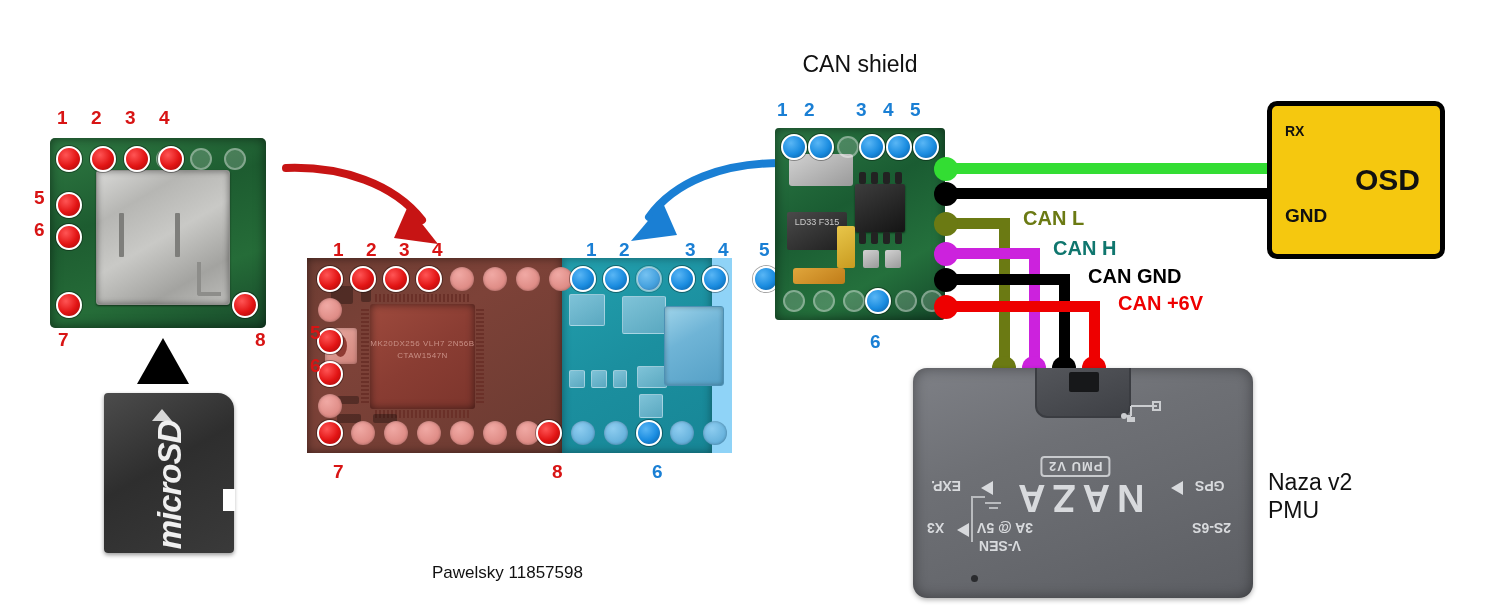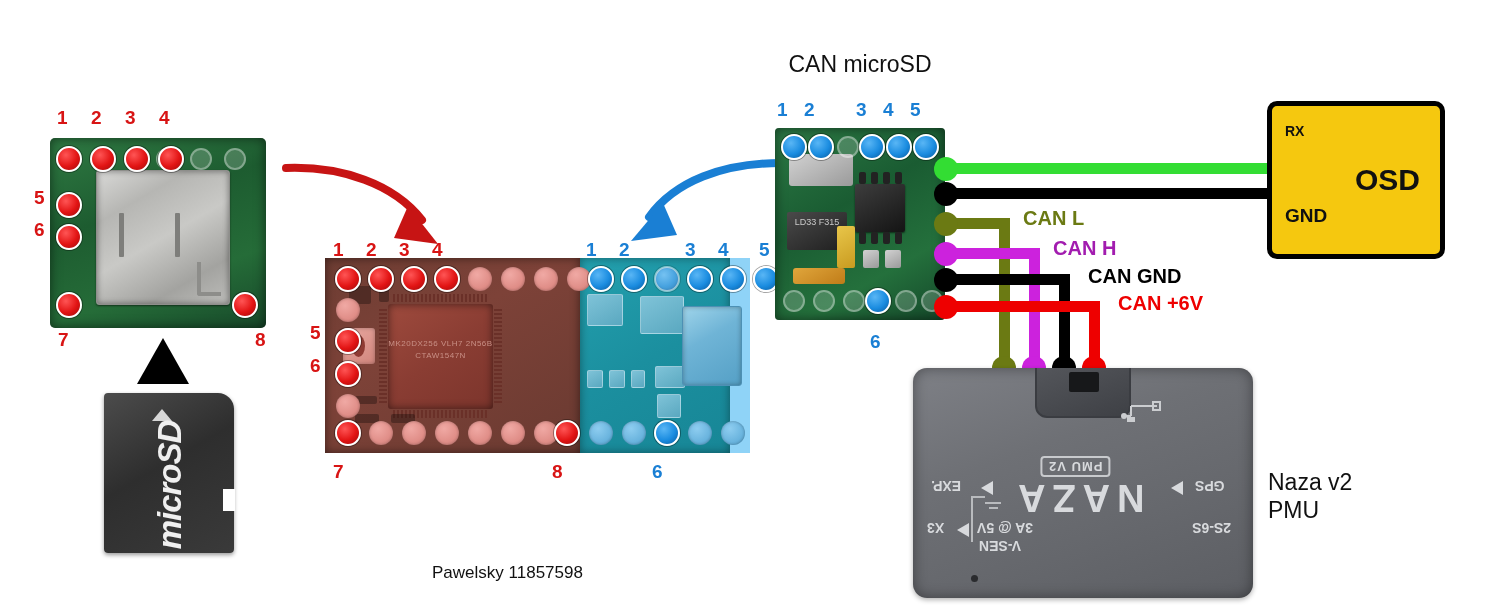--- a/index.html
+++ b/index.html
@@ -188,21 +188,21 @@
     <path d="M4,10 C60,8 112,26 140,62" stroke="#c71414" stroke-width="8" fill="none" stroke-linecap="round"></path>
     <polygon points="126,48 156,86 112,80" fill="#c71414"></polygon>
   </svg>
 
   <svg class="abs" width="175" height="110" style="left:613px;top:155px;">
     <path d="M168,8 C110,8 62,26 36,62" stroke="#1a7fd4" stroke-width="8" fill="none" stroke-linecap="round"></path>
     <polygon points="50,48 18,86 64,80" fill="#1a7fd4"></polygon>
   </svg>
 
 
-  <div class="abs" style="left:325px;top:258px;width:425px;height:230px;">
+  <div class="abs" style="left:307px;top:258px;width:425px;height:230px;">
     <div class="teensy-red"></div>
     <div class="teensy-blue"></div>
     <div class="teensy-tail"></div>
 
     <div class="mcu">MK20DX256
 VLH7
 2N56B
 CTAW1547N</div>
     <div class="mcu-pins" style="left:68px;top:36px;width:95px;height:8px;"></div>
     <div class="mcu-pins" style="left:68px;top:152px;width:95px;height:8px;"></div>
@@ -271,21 +271,21 @@
   <div class="abs pin-num pin-blue" style="left:619px;top:240px;">2</div>
   <div class="abs pin-num pin-blue" style="left:685px;top:240px;">3</div>
   <div class="abs pin-num pin-blue" style="left:718px;top:240px;">4</div>
   <div class="abs pin-num pin-blue" style="left:759px;top:240px;">5</div>
   <div class="abs pin-num pin-red" style="left:310px;top:323px;">5</div>
   <div class="abs pin-num pin-red" style="left:310px;top:356px;">6</div>
   <div class="abs pin-num pin-red" style="left:333px;top:462px;">7</div>
   <div class="abs pin-num pin-red" style="left:552px;top:462px;">8</div>
   <div class="abs pin-num pin-blue" style="left:652px;top:462px;">6</div>
 
-  <div class="abs title" style="left:770px;top:50px;width:180px;">CAN microSD</div>
+  <div class="abs title" style="left:770px;top:50px;width:180px;">CAN shield</div>
 
   <div class="abs" style="left:775px;top:128px;">
     <div class="can-board">
       <div class="silver" style="left:14px;top:26px;width:64px;height:32px;border-radius:3px;"></div>
       <div class="reg">LD33
 F315</div>
       <div class="soic"></div>
       <div class="chip-sm" style="left:84px;top:44px;width:7px;height:12px;background:#222;"></div>
       <div class="chip-sm" style="left:96px;top:44px;width:7px;height:12px;background:#222;"></div>
       <div class="chip-sm" style="left:108px;top:44px;width:7px;height:12px;background:#222;"></div>
@@ -344,21 +344,21 @@
   <div class="wire" style="left:1059px;top:274px;width:11px;height:96px;background:#000;"></div>
   <div class="wend" style="left:934px;top:268px;width:24px;height:24px;background:#000;"></div>
   <div class="wend" style="left:1052px;top:356px;width:24px;height:24px;background:#000;"></div>
 
   <div class="wire" style="left:942px;top:301px;width:158px;height:11px;background:#ee0000;"></div>
   <div class="wire" style="left:1089px;top:301px;width:11px;height:69px;background:#ee0000;"></div>
   <div class="wend" style="left:934px;top:295px;width:24px;height:24px;background:#ee0000;"></div>
   <div class="wend" style="left:1082px;top:356px;width:24px;height:24px;background:#ee0000;"></div>
 
   <div class="abs" style="left:1023px;top:207px;font-size:20px;font-weight:bold;color:#6b7a13;">CAN L</div>
-  <div class="abs" style="left:1053px;top:237px;font-size:20px;font-weight:bold;color:#a21caf;">CAN H</div>
+  <div class="abs" style="left:1053px;top:237px;font-size:20px;font-weight:bold;color:#0f766e;">CAN H</div>
   <div class="abs" style="left:1088px;top:265px;font-size:20px;font-weight:bold;color:#000;">CAN GND</div>
   <div class="abs" style="left:1118px;top:292px;font-size:20px;font-weight:bold;color:#ee0000;">CAN +6V</div>
 
   <div class="abs" style="left:1267px;top:101px;">
     <div class="osd-box">
       <div class="osd-label" style="left:18px;top:22px;font-size:14px;">RX</div>
       <div class="osd-label" style="left:18px;top:104px;font-size:19px;">GND</div>
       <div class="osd-label" style="left:88px;top:62px;font-size:30px;">OSD</div>
     </div>
   </div>

